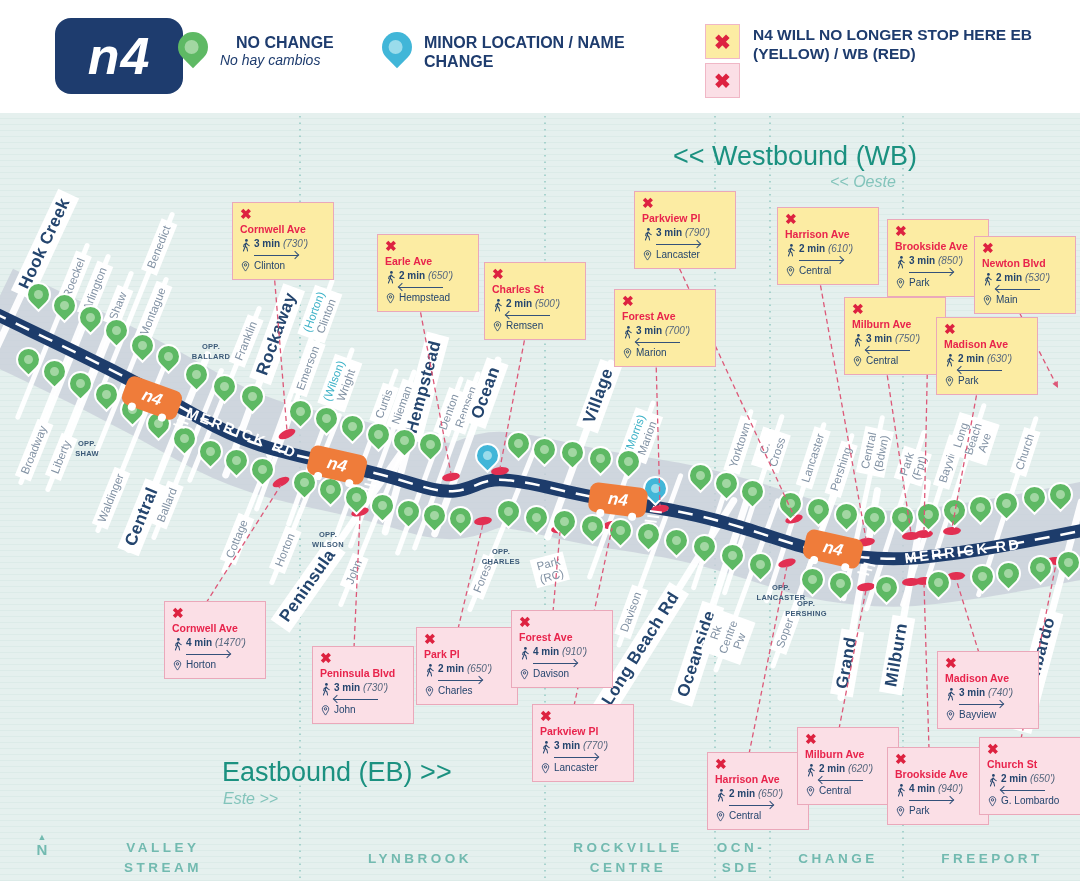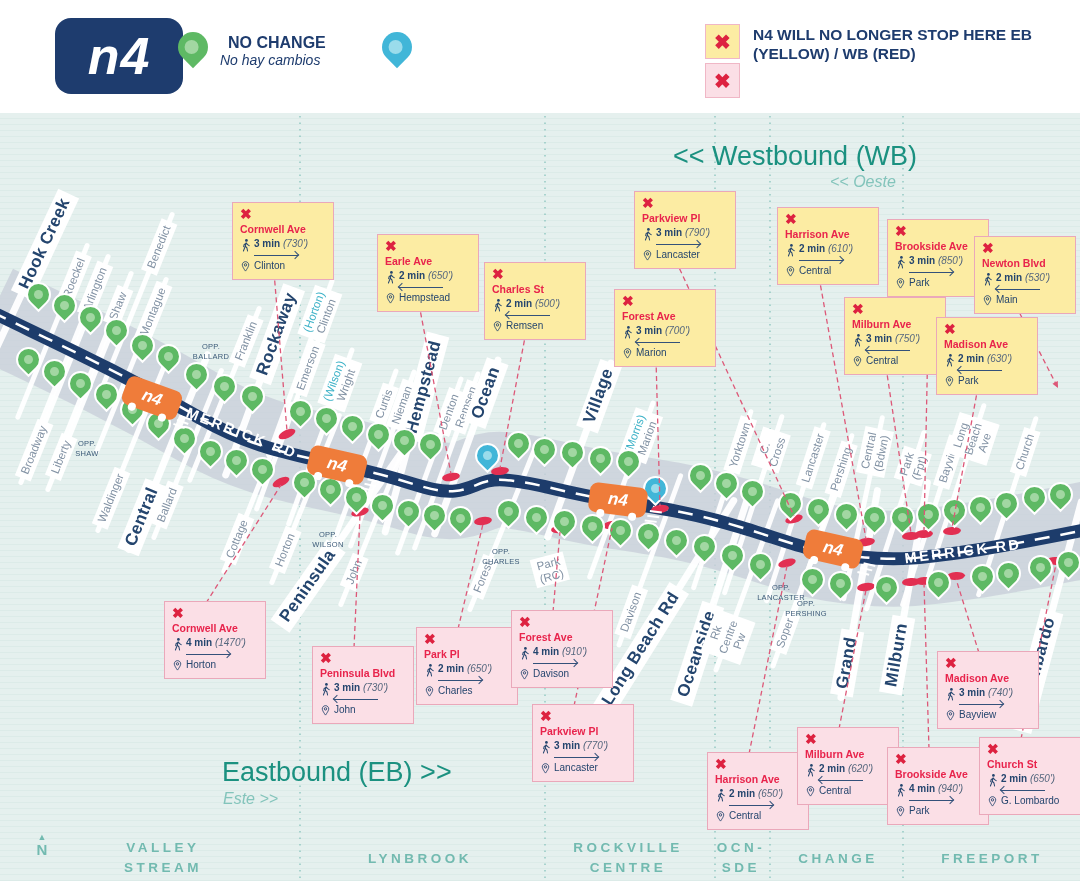--- a/index.html
+++ b/index.html
@@ -19,21 +19,21 @@
   #map-bg{position:absolute;left:0;top:113px;width:1080px;height:768px;z-index:1;
           background:repeating-linear-gradient(to bottom,#e5f0ee 0 5px,#dcebe8 5px 6px)}
   svg.layer{position:absolute;left:0;top:0;width:1080px;height:892px;overflow:visible}
   #svg-base{z-index:2}
   #svg-lead{z-index:12}
   
   #streets{position:absolute;left:0;top:0;z-index:4}
   .street{position:absolute;transform:translate(-50%,-50%) rotate(var(--r));white-space:nowrap;
           background:#fff;color:#8292a4;font-size:11.5px;padding:2px 5px;line-height:1.1;text-align:center}
   .street.lg{color:#24456e;font-weight:bold;font-size:17px;letter-spacing:.4px;padding:2px 7px}
-  .street.xs{background:transparent;color:#3c5a78;font-size:7.5px;font-weight:normal;
+  .street.xs{background:transparent;color:#3c5a78;font-size:7.5px;font-weight:bold;
              white-space:pre-line;line-height:1.3;letter-spacing:.3px}
   .street.sm{white-space:pre-line}
   .street .pre{display:block;color:#3fb3c8}
   
   .pin{position:absolute;width:21px;height:21px;border:2px solid #fff;z-index:8;
        border-radius:50% 50% 50% 0;transform:rotate(-45deg)}
   .pin::after{content:"";position:absolute;left:5.5px;top:5.5px;width:9px;height:9px;border-radius:50%}
   .pin.green{background:#5eb964}.pin.green::after{background:#a2d7a2}
   .pin.blue{background:#41b6d8}.pin.blue::after{background:#9adceb}
   .pin.big{position:absolute;width:30px;height:30px;border:0;border-radius:50% 50% 50% 0}
@@ -766,19 +766,20 @@
   </div>
 
 <div id="north">
   <div class="tri">▲</div>
   <div class="n">N</div>
 </div>
 
 <div id="header">
   <div id="logo">n4</div>
   <div class="pin big green" style="left:178px;top:32px"></div>
-  <div class="leg-title" style="left:228px;top:33px;width:180px">NO CHANGE</div>
+  <div class="leg-title" style="left:236px;top:33px;width:180px">NO CHANGE</div>
   <div class="leg-sub" style="left:220px;top:52px;width:180px">No hay cambios</div>
   <div class="pin big blue" style="left:382px;top:32px"></div>
+  <div class="leg-title" style="left:424px;top:33px;width:258px">MINOR LOCATION / NAME CHANGE</div>
   <div class="xsq y" style="left:705px;top:24px">✖</div>
   <div class="xsq p" style="left:705px;top:63px">✖</div>
   <div class="leg-title" style="left:753px;top:26px;width:312px;font-size:15.5px">N4 WILL NO LONGER STOP HERE EB (YELLOW) / WB (RED)</div>
 </div>
 
 </body></html>

